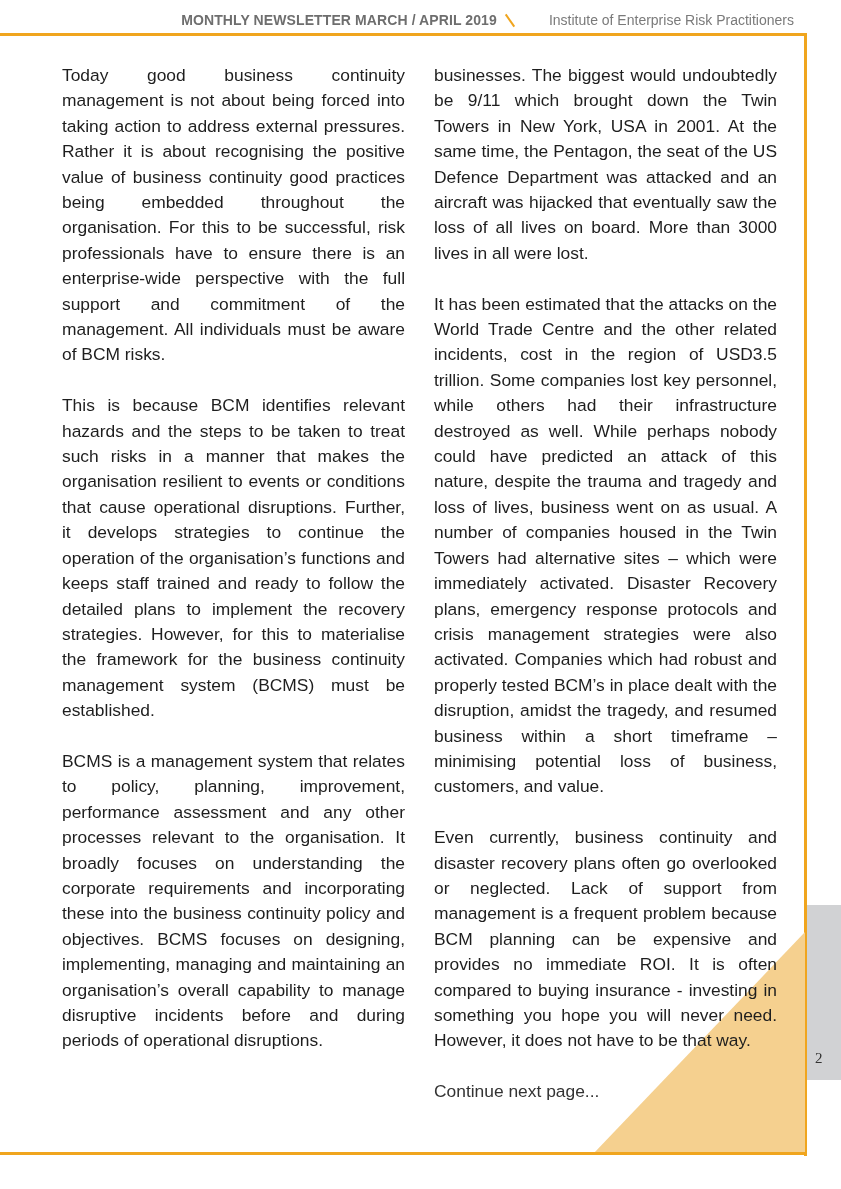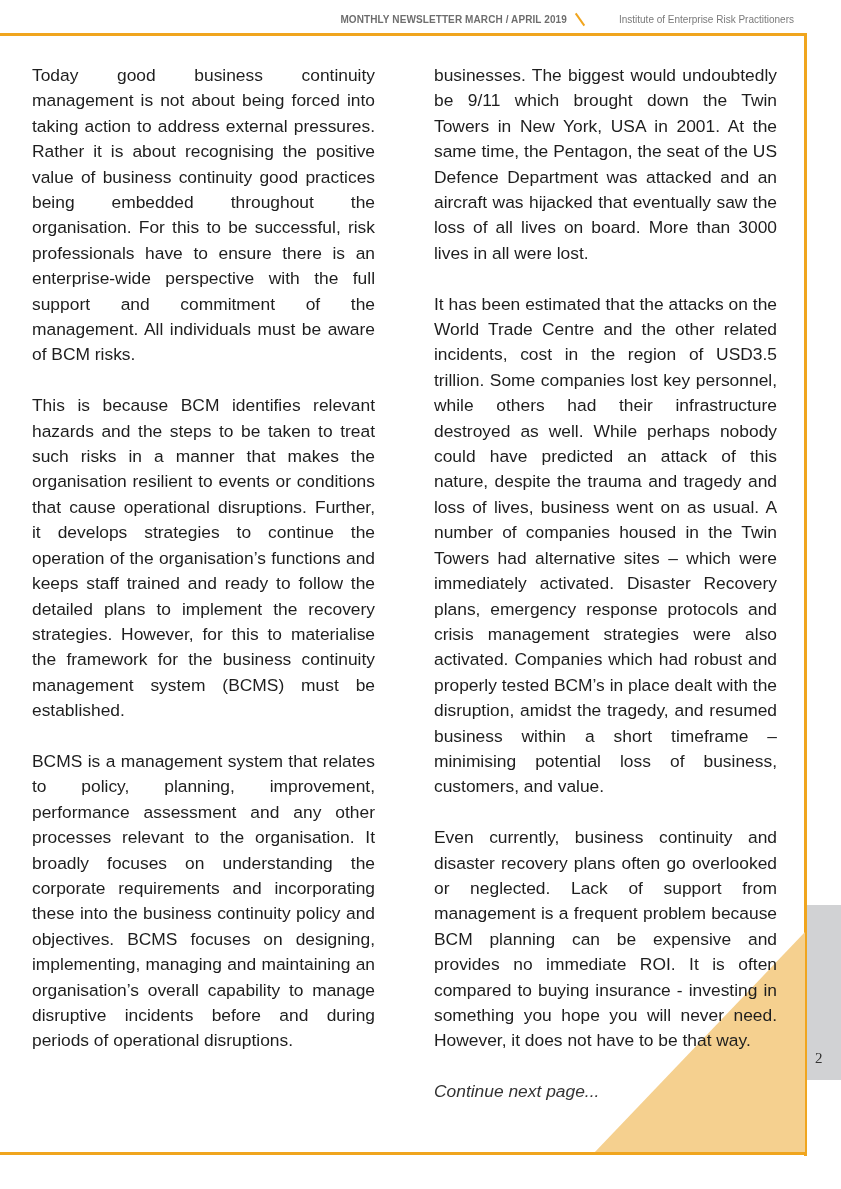--- a/index.html
+++ b/index.html
@@ -3,21 +3,21 @@
   <meta charset="utf-8">
   <style>
     html, body { margin: 0; padding: 0; }
     body {
       width: 841px; height: 1189px; position: relative; overflow: hidden;
       background: #ffffff;
       font-family: "Liberation Sans", sans-serif;
     }
     .header {
       position: absolute; top: 12px; right: 47px;
-      font-size: 10px; color: #6b6b6b; white-space: nowrap;
+      font-size: 14px; color: #6b6b6b; white-space: nowrap;
       display: flex; align-items: center;
     }
     .header .nl { font-weight: bold; color: #6e6e6e; letter-spacing: 0.1px; }
     .header .slash {
       display: inline-block; width: 2px; height: 15px; background: #f0a51e;
       transform: rotate(-35deg); margin: 0 14px 0 12px;
     }
     .header .org { color: #7a7a7a; padding-left: 24px; }
     .frame-top {
       position: absolute; left: 0; top: 33px; width: 807px; height: 3px; background: #f0a51e;
@@ -40,23 +40,23 @@
     .page-num {
       position: absolute; left: 815px; top: 1050px; font-size: 15px; color: #333;
       font-family: "Liberation Serif", serif;
     }
     .col {
       position: absolute; top: 63px; width: 343px;
       font-size: 17.4px; line-height: 25.4px; color: #1e1e1e;
       text-align: justify; z-index: 2;
     }
     .col p { margin: 0 0 25.4px 0; }
-    .col-left { left: 32px; }
+    .col-left { left: 62px; }
     .col-right { left: 434px; }
-    .continue { font-style: italic; color: #333; }
+    .continue { color: #333; }
   </style>
 </head>
 <body>
 
 <div class="header">
   <span class="nl">MONTHLY NEWSLETTER MARCH / APRIL  2019</span>
   <span class="slash"></span>
   <span class="org">Institute of Enterprise Risk Practitioners</span>
 </div>
 

